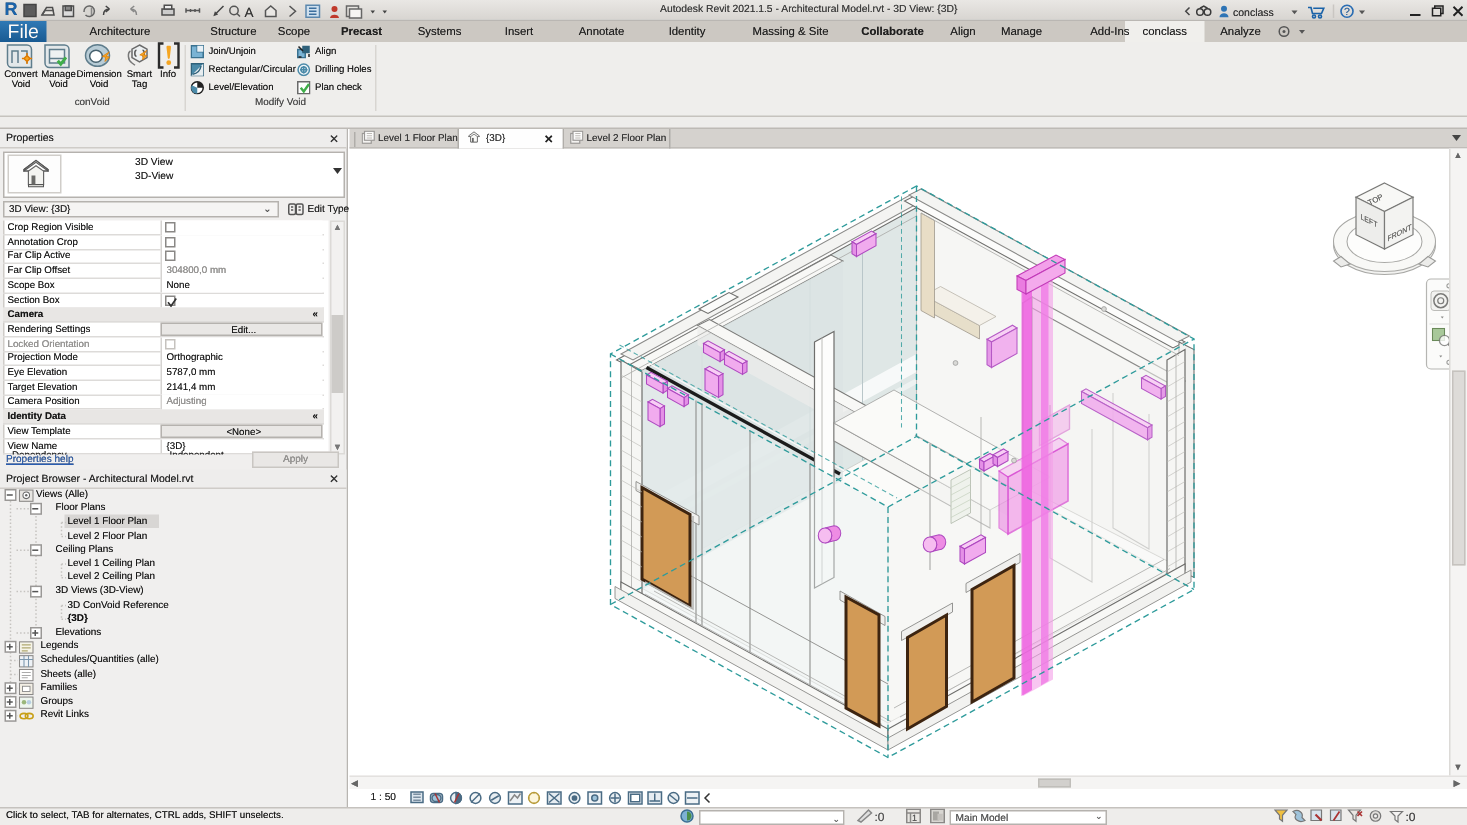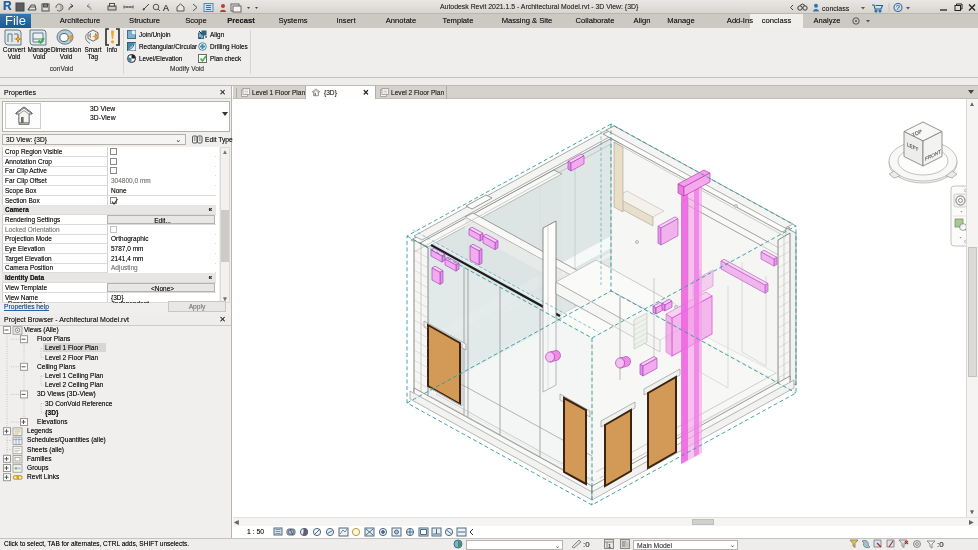--- a/index.html
+++ b/index.html
@@ -115,29 +115,29 @@
       <path d="M168.5 3.5 v-1.5 h5.5 v5 h-1.5"></path>
     </g>
   <path d="M181 2.5 l6 6 M187 2.5 l-6 6" stroke="#222" stroke-width="1.3"></path>
 </svg>
 
 <div id="tabrow" class="abs"></div>
 <div class="abs" style="left:0;top:14px;width:31px;height:14px;background:linear-gradient(#2f79b5,#195a92);color:#fff;font-size:13px;text-align:center;line-height:14px;">File</div>
 <div class="abs" style="left:750px;top:14px;width:53px;height:14px;background:#f0efec;"></div>
 <div class="abs" style="left:0;top:14px;width:978px;height:14px;font-size:7.6px;color:#1e1e1e;">
   <span class="rtab" style="left:44px;width:72px;">Architecture</span>
-  <span class="rtab" style="left:118px;width:53px;">Structure</span>
+  <span class="rtab" style="left:118px;width:53px;text-align:right;">Structure</span>
   <span class="rtab" style="left:176px;width:40px;">Scope</span>
   <span class="rtab" style="left:218px;width:46px;font-weight:bold;">Precast</span>
   <span class="rtab" style="left:268px;width:50px;">Systems</span>
   <span class="rtab" style="left:325px;width:42px;">Insert</span>
   <span class="rtab" style="left:374px;width:54px;">Annotate</span>
-  <span class="rtab" style="left:434px;width:48px;">Template</span>
+  <span class="rtab" style="left:434px;width:48px;">Identity</span>
   <span class="rtab" style="left:487px;width:80px;">Massing &amp; Site</span>
-  <span class="rtab" style="left:560px;width:70px;">Collaborate</span>
+  <span class="rtab" style="left:560px;width:70px;font-weight:bold;">Collaborate</span>
   <span class="rtab" style="left:625px;width:34px;">Align</span>
   <span class="rtab" style="left:657px;width:48px;">Manage</span>
   <span class="rtab" style="left:705px;width:48px;text-align:right;">Add-Ins</span>
   <span class="rtab" style="left:750px;width:53px;">conclass</span>
   <span class="rtab" style="left:805px;width:44px;">Analyze</span>
 </div>
 <svg class="abs" style="left:852px;top:17px;" width="26" height="9" viewBox="0 0 26 9">
   <circle cx="4" cy="4" r="3.2" fill="none" stroke="#555"></circle>
     <circle cx="4" cy="4" r="1" fill="#555"></circle>
   <path d="M14 3 l4 0 l-2 2.5 z" fill="#555"></path>

